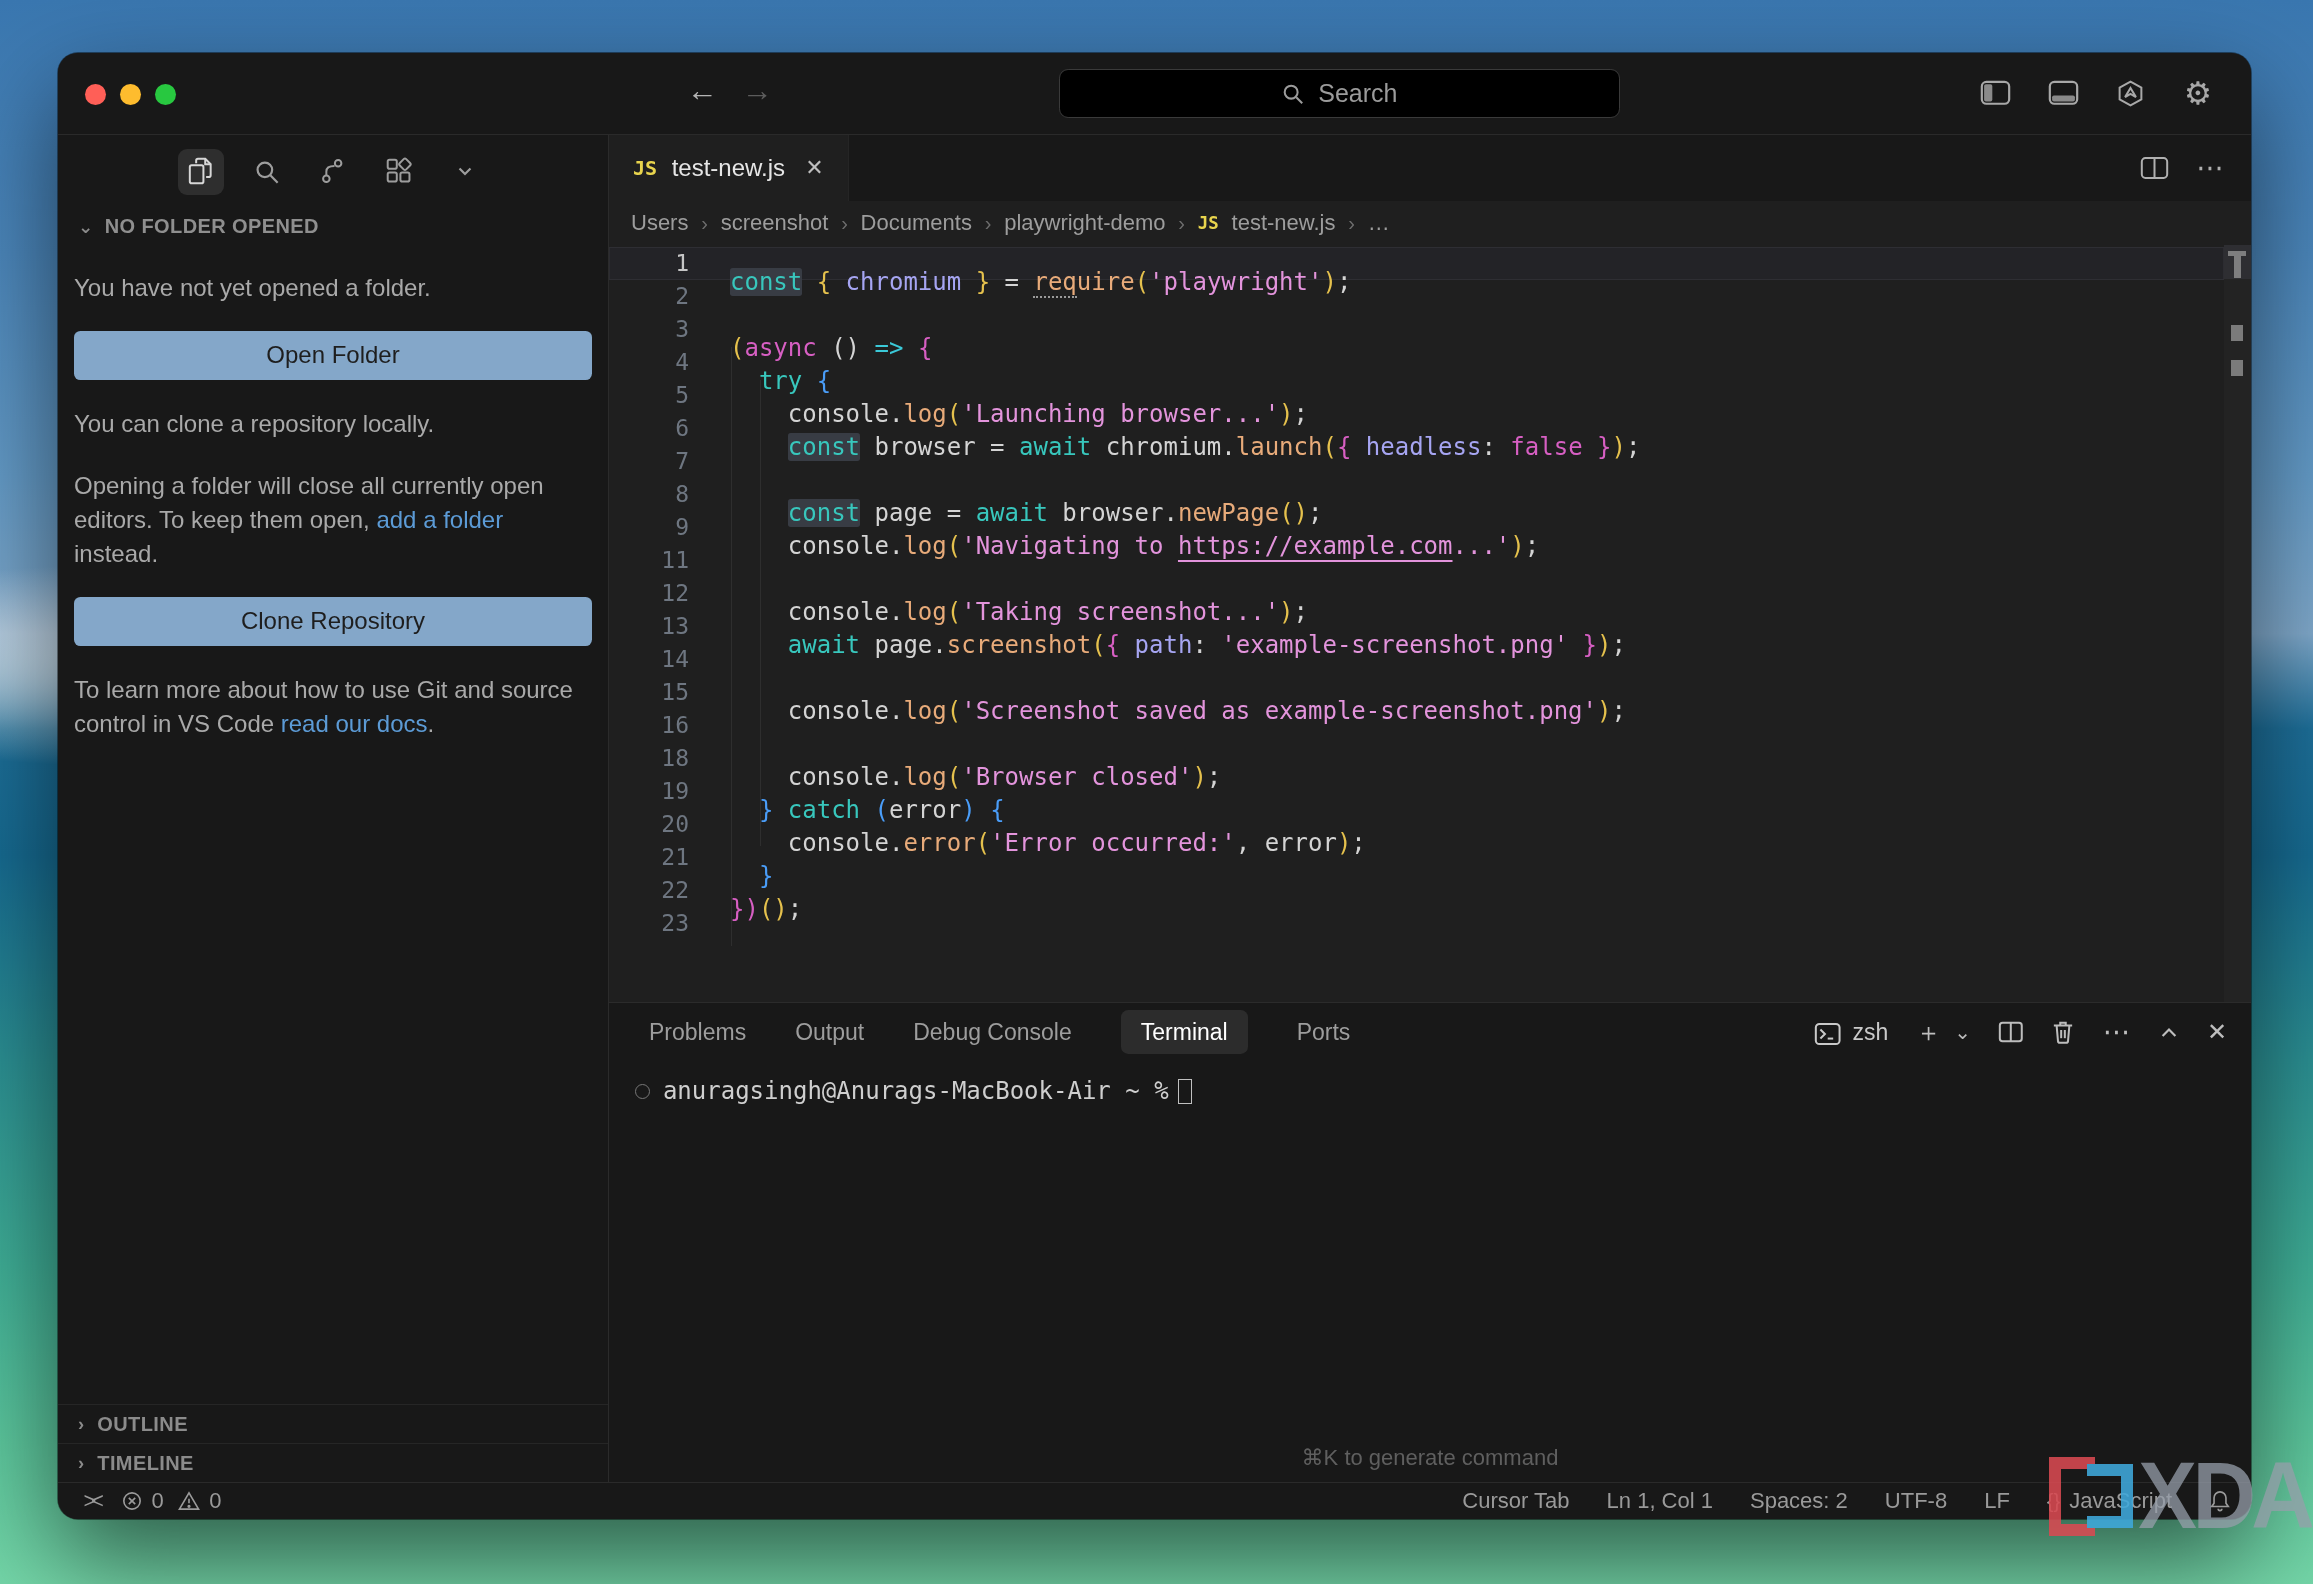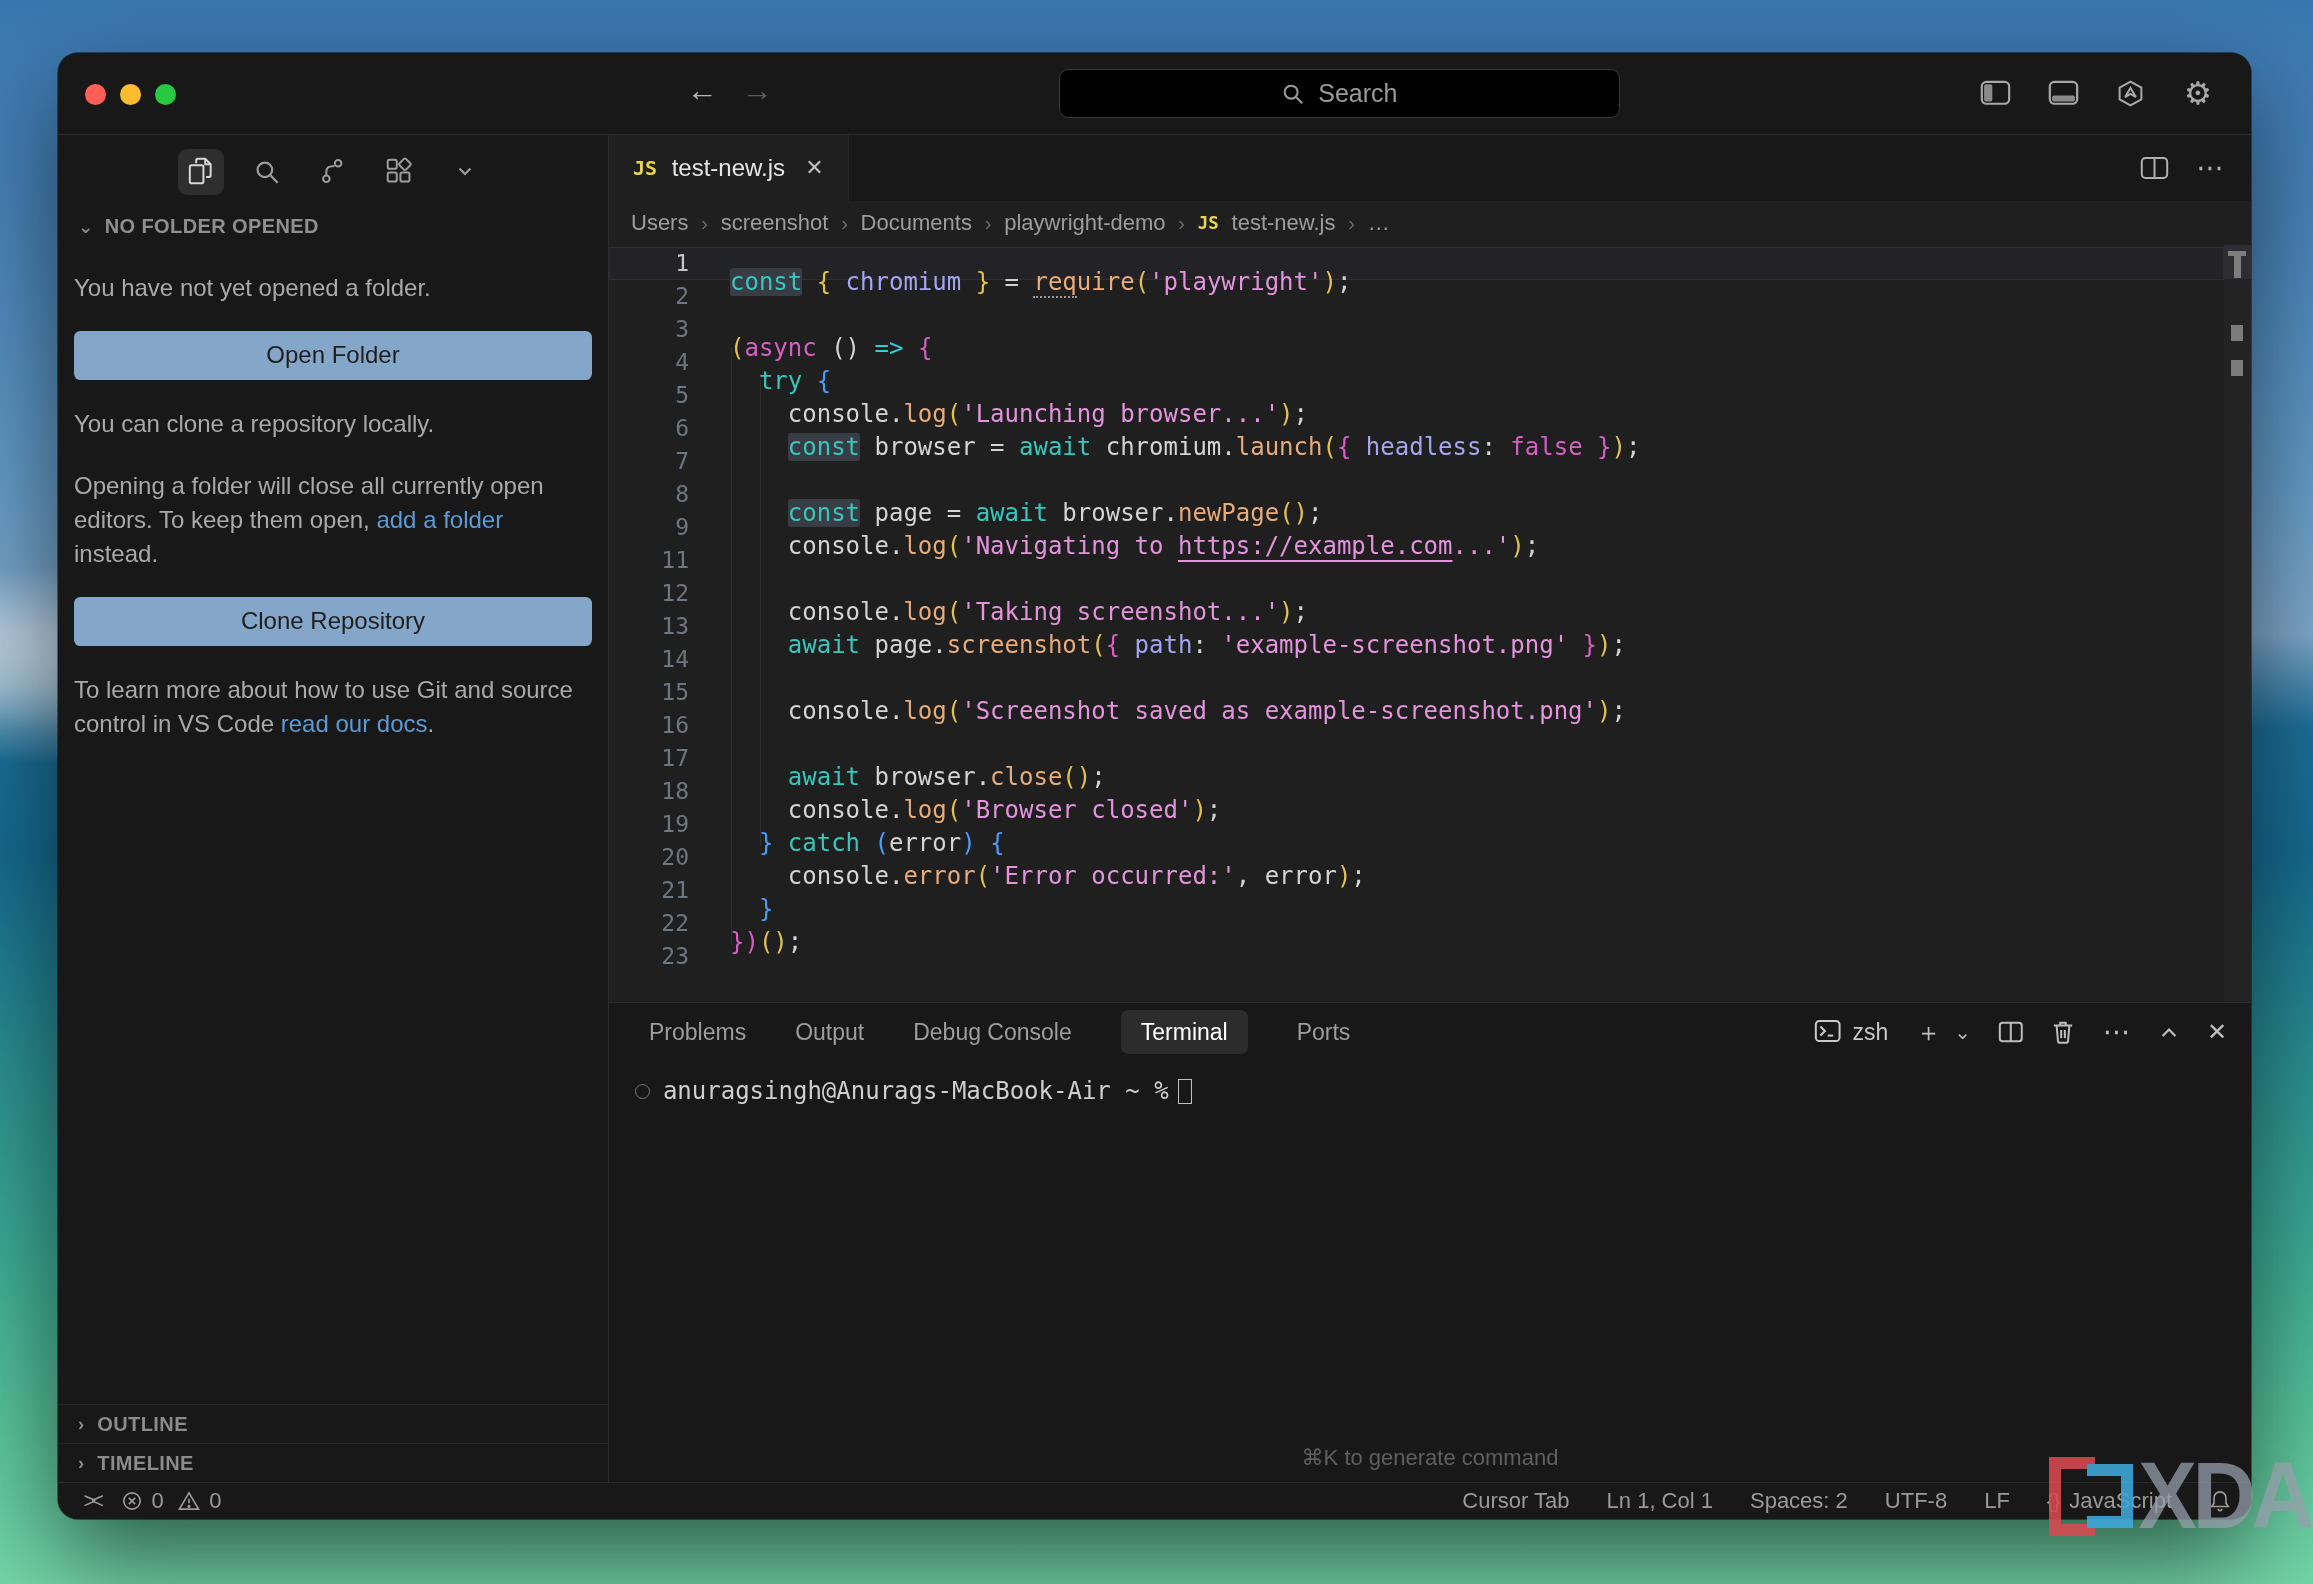--- a/index.html
+++ b/index.html
@@ -77,21 +77,21 @@
   .mm-band{position:absolute;left:0px;right:0;top:0;height:34px;background:#2e2e32;}
   .mm{position:absolute;background:#999;opacity:.75;}
   
   .panel{position:relative;flex:1;background:#181818;border-top:0.9px solid #2b2b2b;
     font-family:"DejaVu Sans Mono",monospace;}
   .panel-head{height:58px;display:flex;align-items:center;padding:0 24px 0 40px;
     font-family:"Liberation Sans","DejaVu Sans",sans-serif;}
   .ptabs{display:flex;align-items:center;gap:49px;font-size:23px;color:#9d9d9d;}
   .ptab.active{background:#2c2c2c;color:#fff;padding:8.2px 20px;border-radius:7.3px;}
   .panel-actions{margin-left:auto;display:flex;align-items:center;gap:27.4px;color:#bdbdbd;font-size:23px;}
-  .shell{display:flex;align-items:flex-start;gap:11px;color:#c9c9c9;}
+  .shell{display:flex;align-items:flex-end;gap:11px;color:#c9c9c9;}
   .prompt-row{display:flex;align-items:center;margin:16.4px 0 0 25.6px;color:#cfcfcf;font-size:24px;}
   .dec-circle{width:15.5px;height:15.5px;border:1.8px solid #777;border-radius:50%;margin-right:12.8px;flex:0 0 auto;}
   .t-cursor{display:inline-block;width:14.6px;height:25.6px;border:1.8px solid #c0c0c0;margin-left:9.1px;vertical-align:-4.6px;}
   .panel-hint{position:absolute;bottom:11px;left:0;right:0;text-align:center;color:#5f5f5f;
     font-size:22px;font-family:"Liberation Sans","DejaVu Sans",sans-serif;}
   
   .statusbar{height:37px;background:#181818;border-top:0.9px solid #2a2a2a;display:flex;
     align-items:center;color:#9a9a9a;font-size:22px;padding:0 20px 0 25.6px;}
   .sb-left{display:flex;align-items:center;gap:24px;}
   .sb-right{margin-left:auto;display:flex;align-items:center;gap:37px;}
@@ -262,21 +262,20 @@
               <div class="code-line"><span class="ln">6</span><span class="lc"><span>    </span><span class="kt hl">const</span><span> </span><span>browser</span><span> = </span><span class="kt">await</span><span> </span><span>chromium</span><span>.</span><span class="fn">launch</span><span class="by">(</span><span class="bp">{</span><span> </span><span class="pp">headless</span><span>: </span><span class="kp">false</span><span> </span><span class="bp">}</span><span class="by">)</span><span>;</span></span></div>
               <div class="code-line"><span class="ln">7</span><span class="lc"></span></div>
               <div class="code-line"><span class="ln">8</span><span class="lc"><span>    </span><span class="kt hl">const</span><span> </span><span>page</span><span> = </span><span class="kt">await</span><span> </span><span>browser</span><span>.</span><span class="fn">newPage</span><span class="by">()</span><span>;</span></span></div>
               <div class="code-line"><span class="ln">9</span><span class="lc"><span>    </span><span>console</span><span>.</span><span class="fn">log</span><span class="by">(</span><span class="st">'Navigating to </span><span class="st ul">https://example.com</span><span class="st">...'</span><span class="by">)</span><span>;</span></span></div>
               <div class="code-line"><span class="ln">11</span><span class="lc"></span></div>
               <div class="code-line"><span class="ln">12</span><span class="lc"><span>    </span><span>console</span><span>.</span><span class="fn">log</span><span class="by">(</span><span class="st">'Taking screenshot...'</span><span class="by">)</span><span>;</span></span></div>
               <div class="code-line"><span class="ln">13</span><span class="lc"><span>    </span><span class="kt">await</span><span> </span><span>page</span><span>.</span><span class="fn">screenshot</span><span class="by">(</span><span class="bp">{</span><span> </span><span class="pp">path</span><span>: </span><span class="st">'example-screenshot.png'</span><span> </span><span class="bp">}</span><span class="by">)</span><span>;</span></span></div>
               <div class="code-line"><span class="ln">14</span><span class="lc"></span></div>
               <div class="code-line"><span class="ln">15</span><span class="lc"><span>    </span><span>console</span><span>.</span><span class="fn">log</span><span class="by">(</span><span class="st">'Screenshot saved as example-screenshot.png'</span><span class="by">)</span><span>;</span></span></div>
               <div class="code-line"><span class="ln">16</span><span class="lc"></span></div>
-              <div class="code-line"><span class="ln">17</span><span class="lc"><span>    </span><span class="kt">await</span><span> </span><span>browser</span><span>.</span><span class="fn">close</span><span class="by">()</span><span>;</span></span></div>
               <div class="code-line"><span class="ln">18</span><span class="lc"><span>    </span><span>console</span><span>.</span><span class="fn">log</span><span class="by">(</span><span class="st">'Browser closed'</span><span class="by">)</span><span>;</span></span></div>
               <div class="code-line"><span class="ln">19</span><span class="lc"><span>  </span><span class="bb">}</span><span> </span><span class="kt">catch</span><span> </span><span class="bb">(</span><span>error</span><span class="bb">)</span><span> </span><span class="bb">{</span></span></div>
               <div class="code-line"><span class="ln">20</span><span class="lc"><span>    </span><span>console</span><span>.</span><span class="fn">error</span><span class="by">(</span><span class="st">'Error occurred:'</span><span>, </span><span>error</span><span class="by">)</span><span>;</span></span></div>
               <div class="code-line"><span class="ln">21</span><span class="lc"><span>  </span><span class="bb">}</span></span></div>
               <div class="code-line"><span class="ln">22</span><span class="lc"><span class="bp">}</span><span class="bp">)</span><span class="by">(</span><span class="by">)</span><span>;</span></span></div>
               <div class="code-line"><span class="ln">23</span><span class="lc"></span></div>
             </div>
           <div class="guide" style="left:122px;top:102px;height:599px;"></div>
           <div class="guide" style="left:151px;top:135px;height:466px;"></div>
           <div class="minimap">

